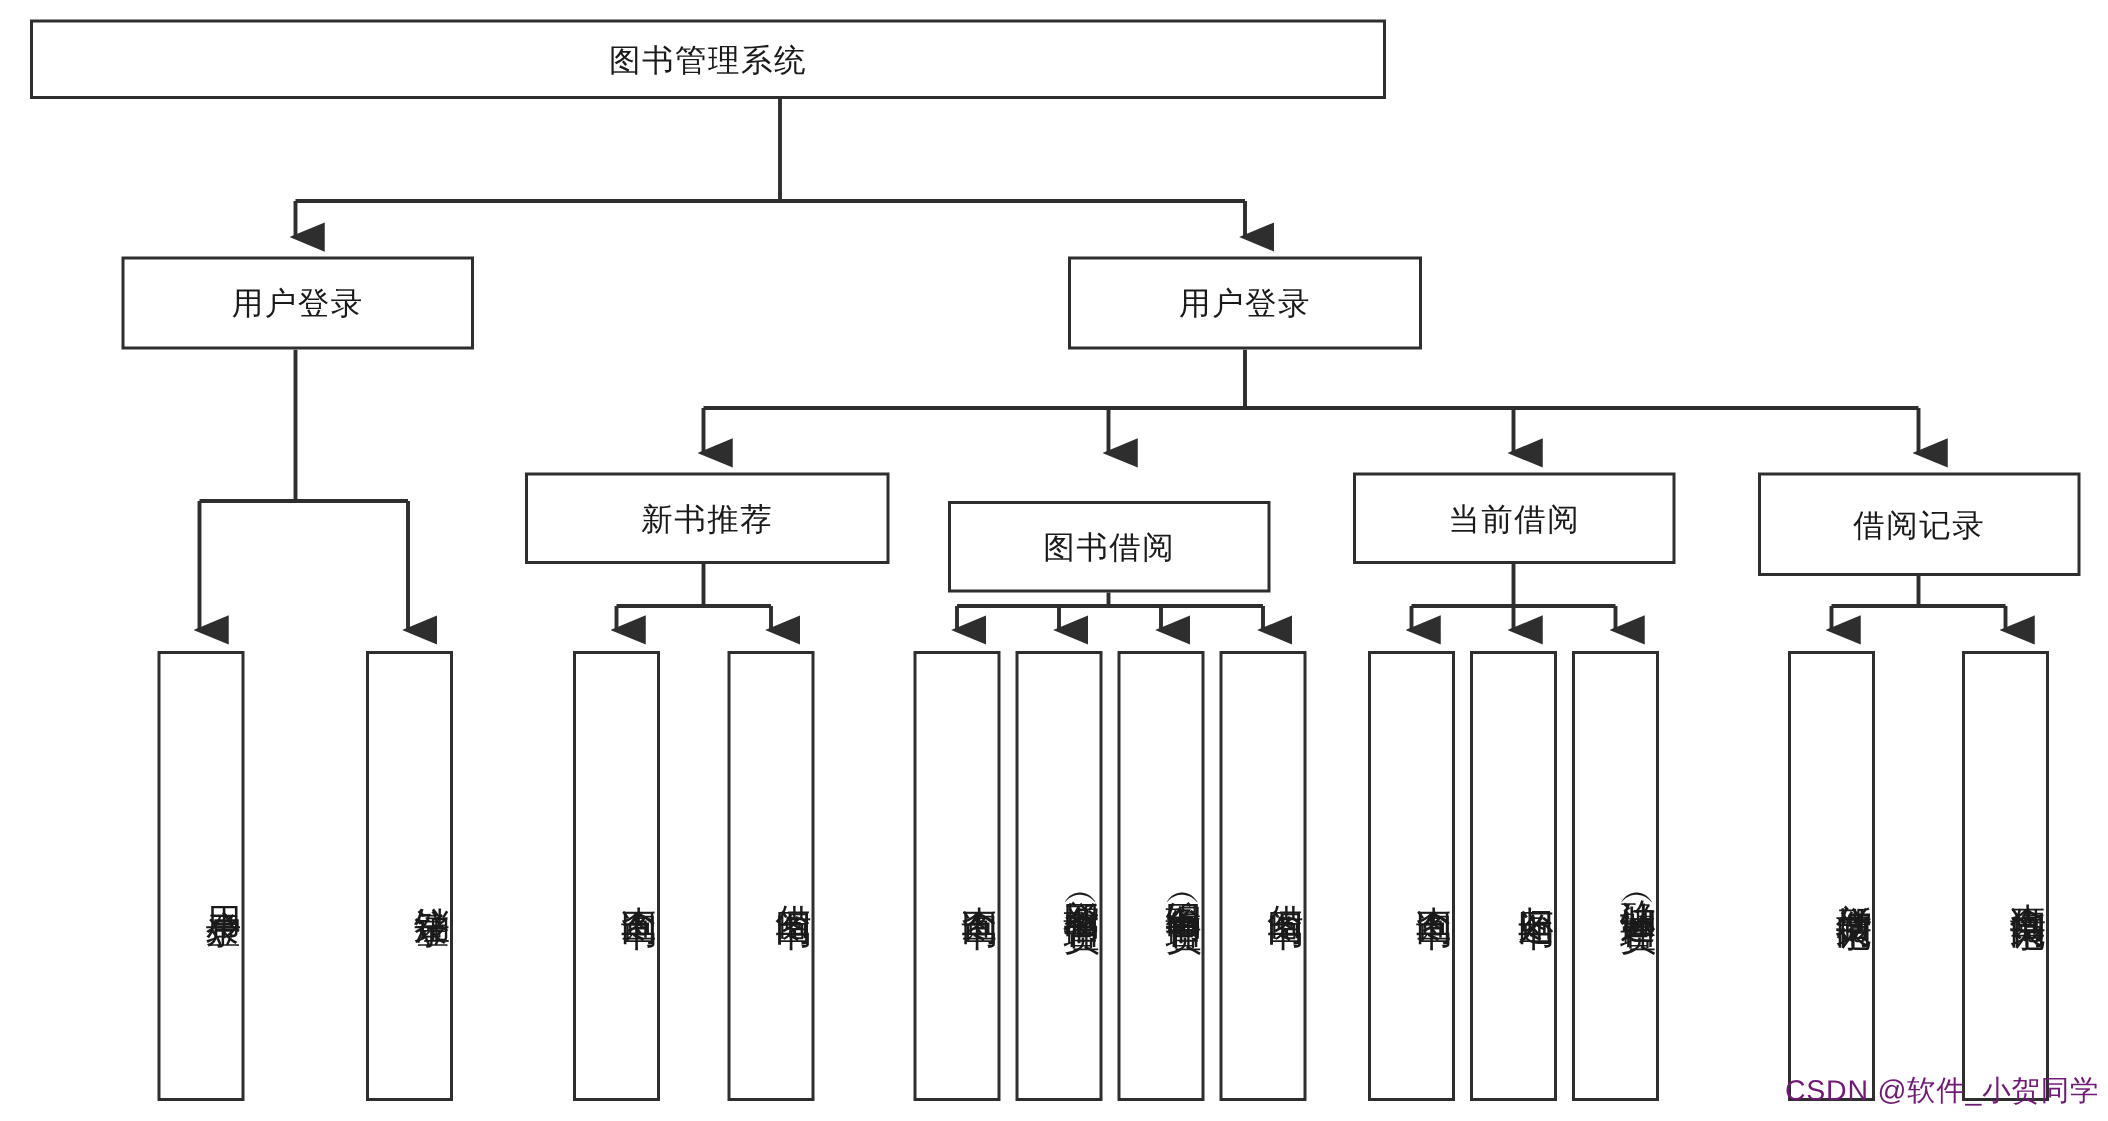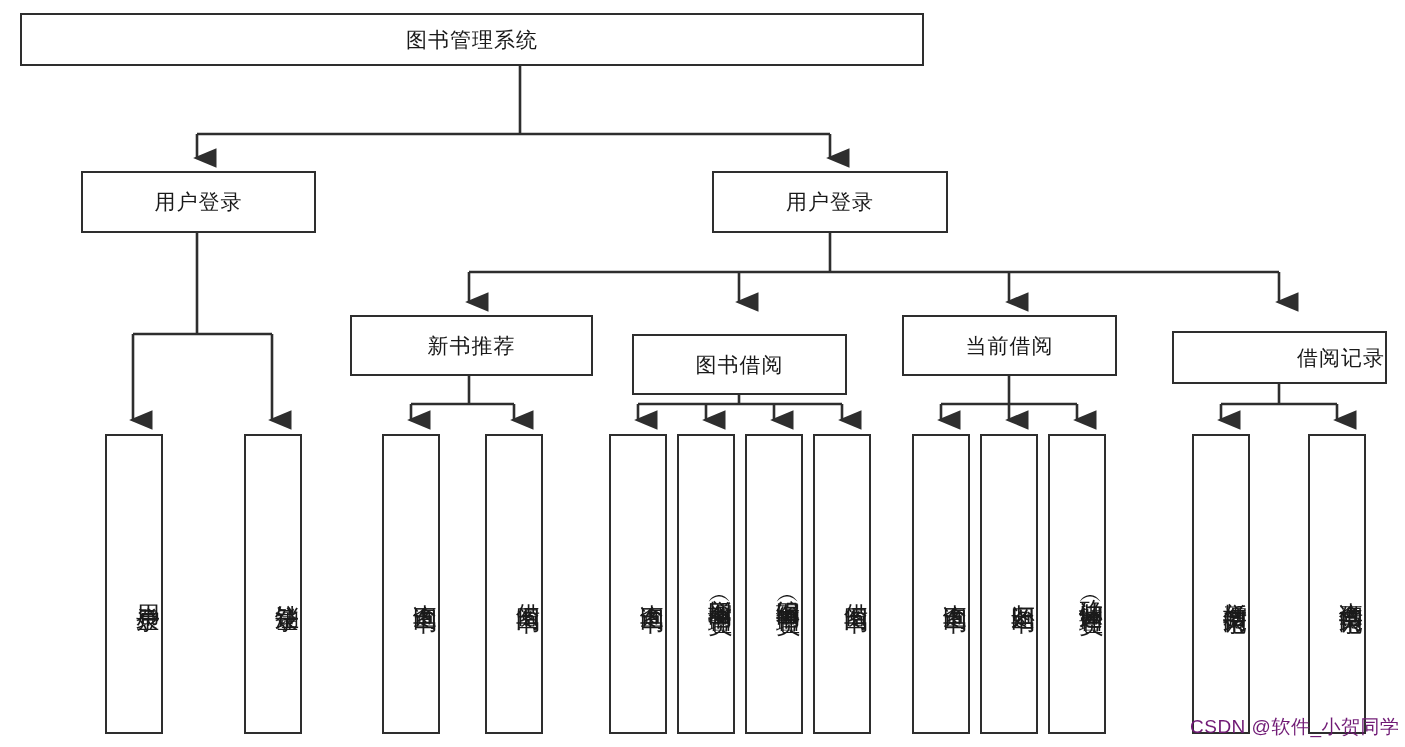--- a/index.html
+++ b/index.html
@@ -134,21 +134,21 @@
 
   <div class="node h" style="left:350px; top:315px; width:243px; height:61px;">
     <span>新书推荐</span>
   </div>
   <div class="node h" style="left:632px; top:334px; width:215px; height:61px;">
     <span>图书借阅</span>
   </div>
   <div class="node h" style="left:902px; top:315px; width:215px; height:61px;">
     <span>当前借阅</span>
   </div>
-  <div class="node h" style="left:1172px; top:331px; width:215px; height:53px;justify-content:flex-end;">
+  <div class="node h" style="left:1172px; top:315px; width:215px; height:69px;">
     <span>借阅记录</span>
   </div>
 
   <div class="node v" style="left:105px; top:434px; width:58px; height:300px;">
     <span>用户登录</span>
   </div>
   <div class="node v" style="left:244px; top:434px; width:58px; height:300px;">
     <span>注销登录</span>
   </div>
 

